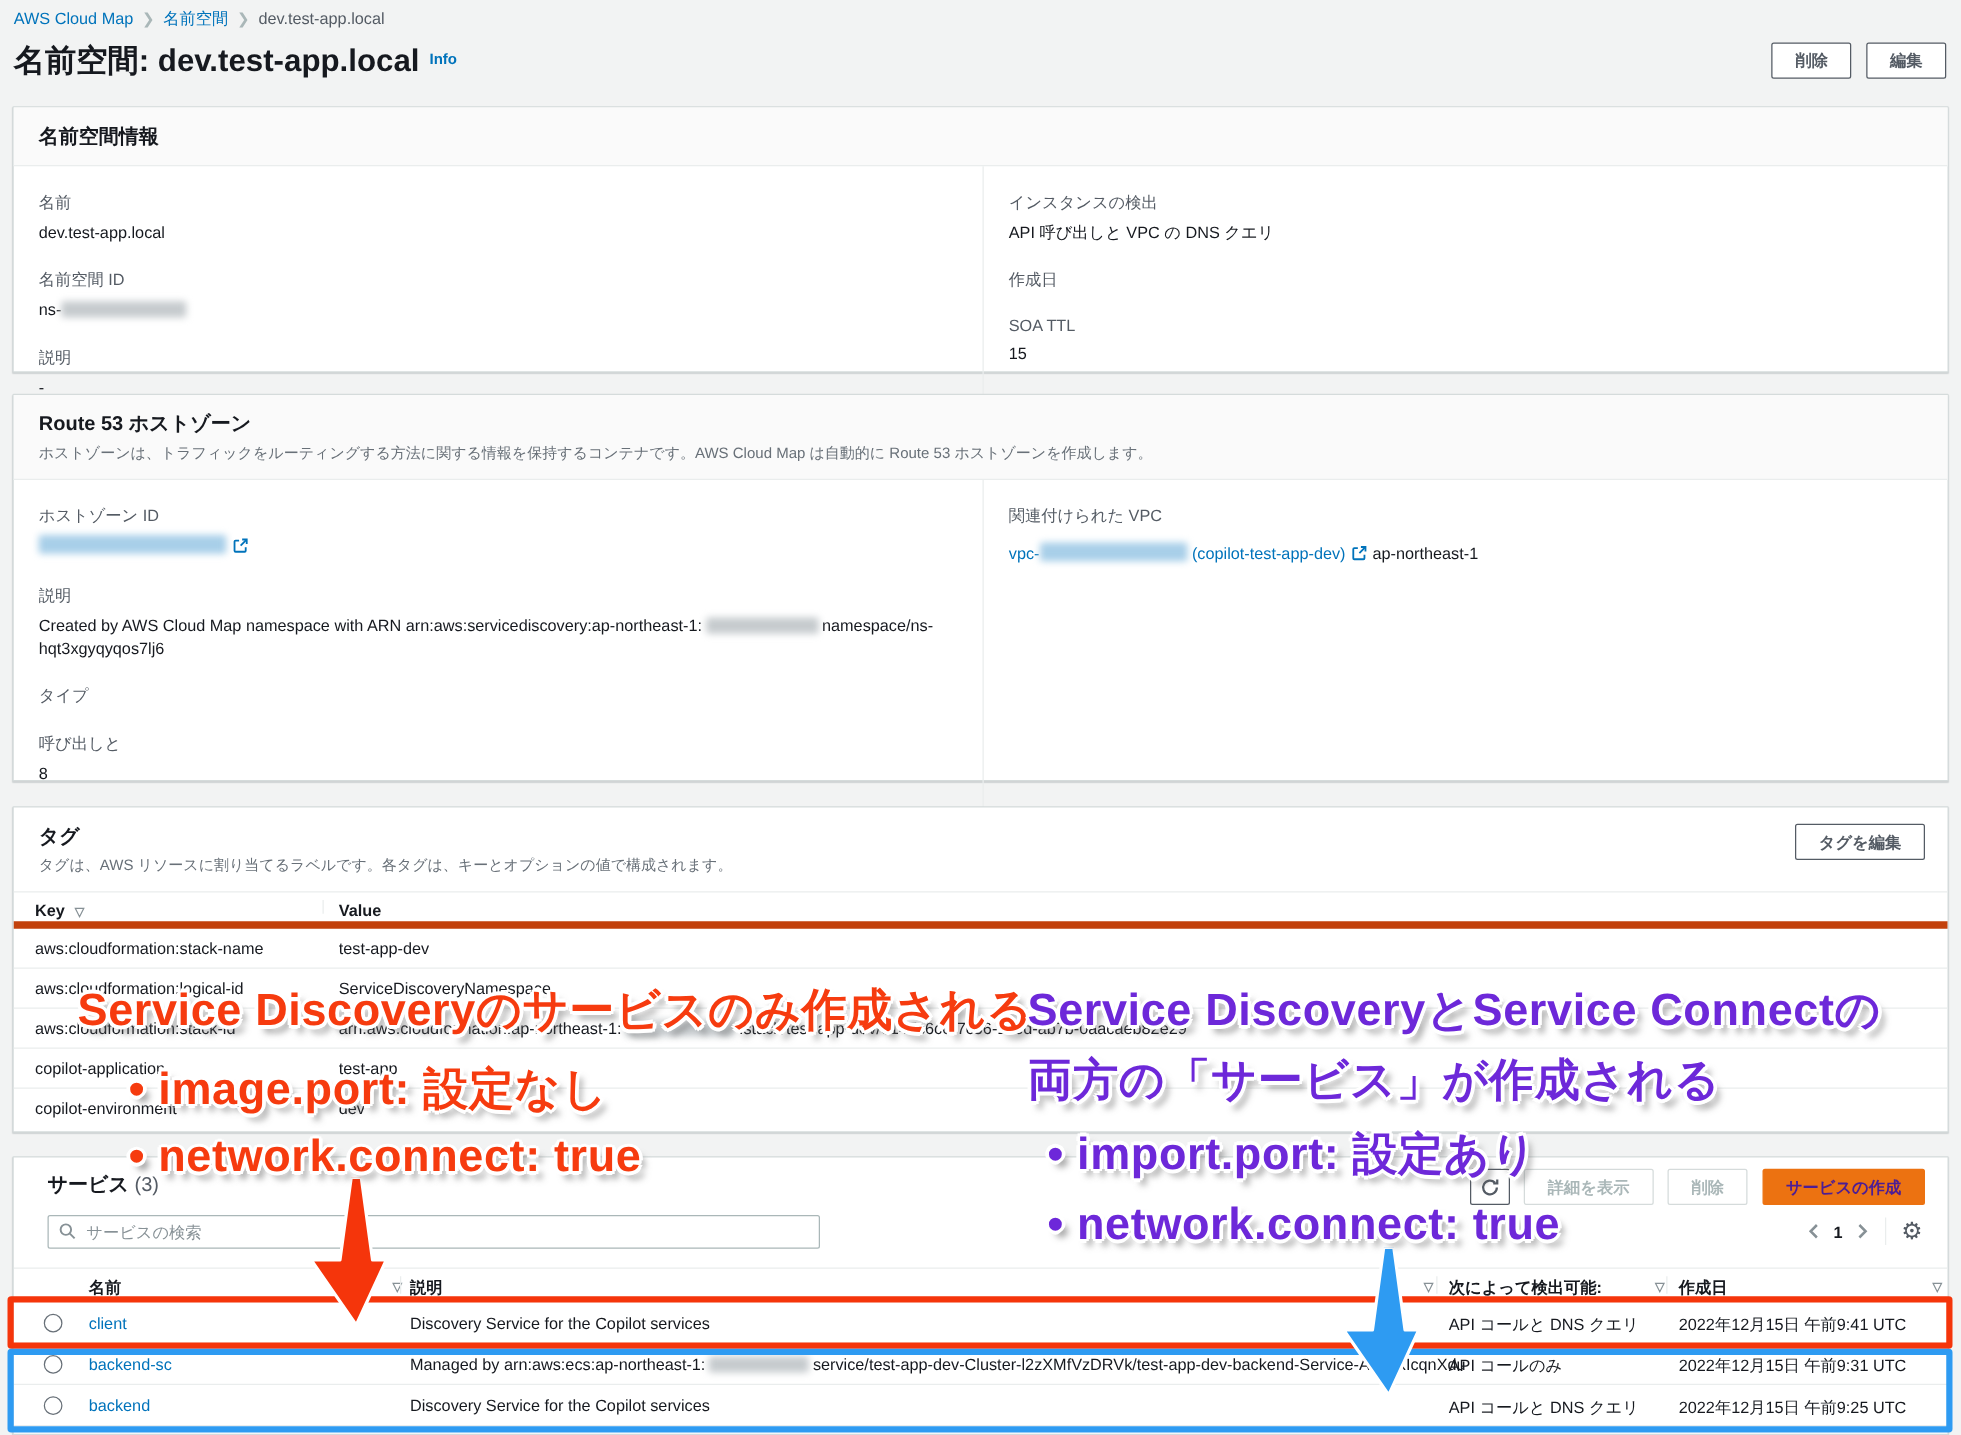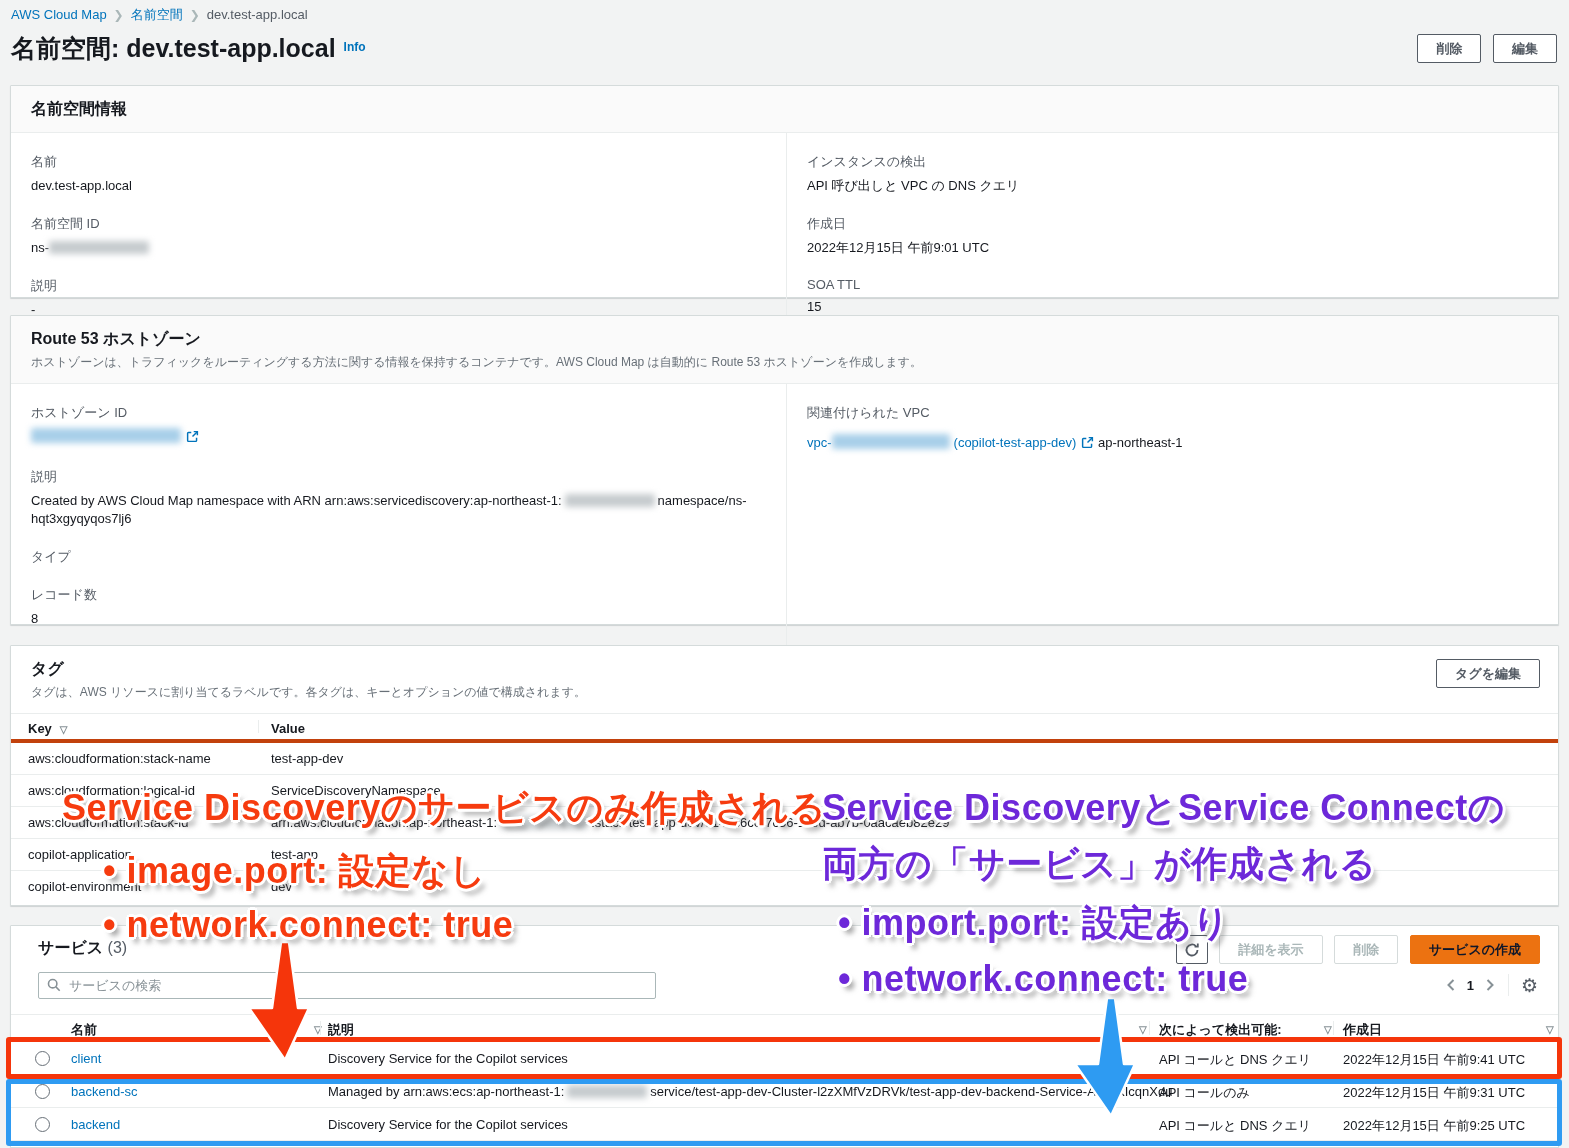--- a/index.html
+++ b/index.html
@@ -26,21 +26,21 @@
 
   .btn {
     display:inline-flex; align-items:center; justify-content:center;
     height:29px; padding:0 18px; background:#fff;
     border:1px solid #545b64; border-radius:2px;
     color:#545b64; font-weight:700; font-size:13px; cursor:pointer;
     vertical-align:middle;
   }
   .btn + .btn { margin-left:8px; }
   .btn.disabled { border-color:#d5dbdb; color:#aab7b8; cursor:default; }
-  .btn.primary { background:#ec7211; border-color:#ec7211; color:#0f172a; }
+  .btn.primary { background:#ec7211; border-color:#ec7211; color:#4c1d95; }
   .btn.icon-btn { width:32px; padding:0; }
 
   
   .panel {
     position:absolute; left:10px; width:1549px;
     background:#fff; border:1px solid #d5dbdb; border-radius:1px;
     box-shadow:0 1px 1px rgba(0,28,36,.15);
   }
   .panel-header { background:#fafafa; border-bottom:1px solid #eaeded; padding:13px 20px 12px 20px; }
   .panel-title { font-size:16px; font-weight:700; color:#16191f; display:inline-block; }
@@ -56,21 +56,21 @@
 
   .blur {
     display:inline-block; height:13px; border-radius:2px;
     background:#c6cbce; filter: blur(3px); vertical-align:-2px;
   }
   .blur.blue { background:#a8cfe9; height:15px; }
 
   
   .tag-table-header {
     position:relative; height:30px;
-    border-top:1px solid #eaeded; border-bottom:4px solid #c2410c;
+    border-top:1px solid #eaeded; border-bottom:6px solid #c2410c;
     font-weight:700;
   }
   .tag-row { position:relative; height:32px; border-bottom:1px solid #eaeded; }
   .tag-row:last-child { border-bottom:none; }
   .t-key { position:absolute; left:17px; top:8px; white-space:nowrap; }
   .t-val { position:absolute; left:260px; top:8px; white-space:nowrap; }
   .sort-icon { color:#879196; font-size:10px; margin-left:8px; }
   .col-divider { position:absolute; top:6px; bottom:6px; width:1px; background:#eaeded; }
 
   
@@ -155,21 +155,20 @@
         <div class="value">-</div>
       </div>
     </div>
     <div class="col right">
       <div class="field">
         <div class="label">インスタンスの検出</div>
         <div class="value">API 呼び出しと VPC の DNS クエリ</div>
       </div>
       <div class="field">
         <div class="label">作成日</div>
-        <div class="value">2022年12月15日 午前9:01 UTC</div>
       </div>
       <div class="field">
         <div class="label">SOA TTL</div>
         <div class="value">15</div>
       </div>
     </div>
   </div>
 </div>
 
 <div class="panel" style="top:315px; height:310px;">
@@ -188,21 +187,21 @@
               </svg></span></div>
       </div>
       <div class="field">
         <div class="label">説明</div>
         <div class="value"><span>Created by AWS Cloud Map namespace with ARN arn:aws:servicediscovery:ap-northeast-1:</span><span class="blur" style="width:90px; margin:0 3px;"></span><span>namespace/ns-hqt3xgyqyqos7lj6</span></div>
       </div>
       <div class="field">
         <div class="label">タイプ</div>
       </div>
       <div class="field">
-        <div class="label">レコード数</div>
+        <div class="label">呼び出しと</div>
         <div class="value">8</div>
       </div>
     </div>
     <div class="col right">
       <div class="field">
         <div class="label">関連付けられた VPC</div>
         <div class="value" style="margin-top:12px;"><span class="link"><span>vpc-</span><span class="blur blue" style="width:118px; margin-right:4px;"></span><span>(copilot-test-app-dev)</span></span><span class="ext-icon"><svg width="13" height="13" viewBox="0 0 16 16">
                 <path d="M13 9.5V13a1 1 0 0 1-1 1H3a1 1 0 0 1-1-1V4a1 1 0 0 1 1-1h3.5" fill="none" stroke="#0073bb" stroke-width="1.8"></path>
                 <path d="M9.5 2H14v4.5" fill="none" stroke="#0073bb" stroke-width="1.8"></path>
                 <path d="M13.6 2.4L8 8" stroke="#0073bb" stroke-width="1.8"></path>

